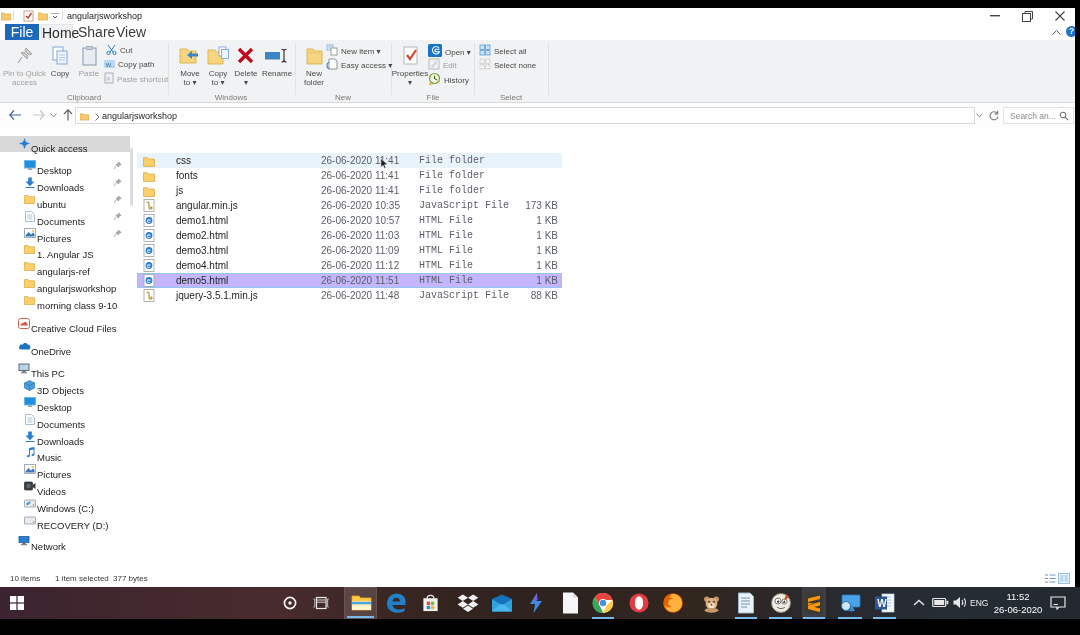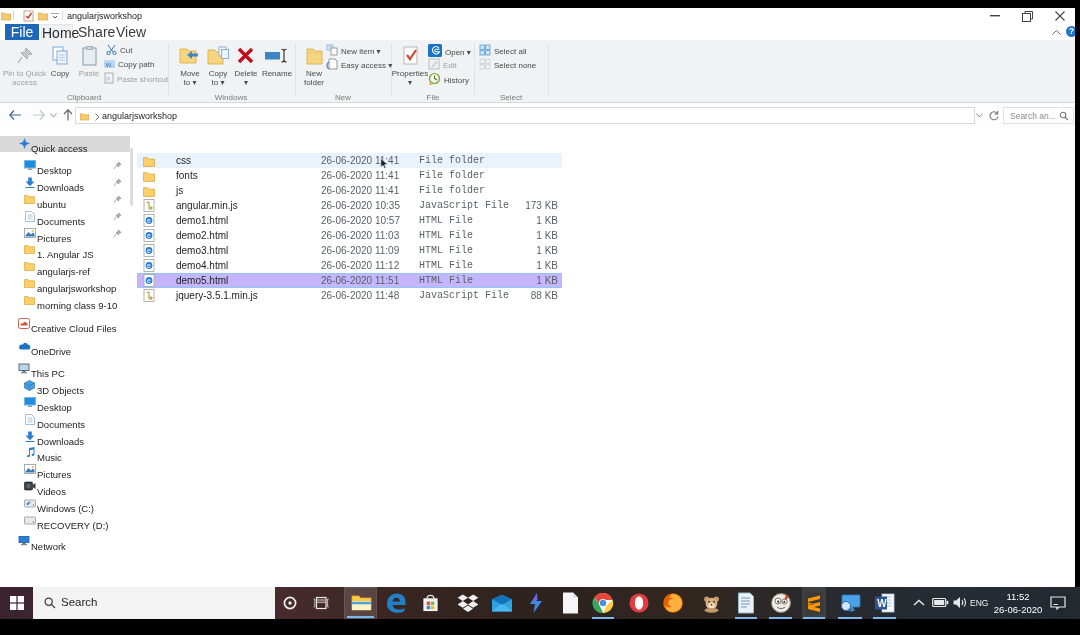--- a/index.html
+++ b/index.html
@@ -589,38 +589,47 @@
           </svg>
         <span class="nm">jquery-3.5.1.min.js</span>
           <span class="dt">26-06-2020 11:48</span>
           <span class="ty">JavaScript File</span>
           <span class="sz">88 KB</span>
       </div>
       <svg class="abs" style="left:247px;top:30px" width="9" height="13" viewBox="0 0 11 15">
           <path d="M1 0 L1 11 L3.8 8.6 L5.5 12.5 L7.3 11.7 L5.6 7.9 L9.2 7.6 Z" fill="#1b1f26" stroke="#fff" stroke-width="0.8"></path>
         </svg>
     </div>
+    <div id="statusbar">
+      <span class="abs" style="left:10px;top:4px;">10 items</span>
+      <span class="abs" style="left:55px;top:4px;">1 item selected</span>
+        <span class="abs" style="left:113px;top:4px;">377 bytes</span>
+      <svg class="abs" style="left:1044px;top:3px" width="12" height="11" viewBox="0 0 12 11">
+          <g stroke="#5b9bd5" stroke-width="1">
+            <path d="M1 2 h3 M1 5.5 h3 M1 9 h3" stroke="#888"></path>
+            <path d="M5.5 2 h6 M5.5 5.5 h6 M5.5 9 h6"></path>
+          </g>
+        </svg>
+      <svg class="abs" style="left:1058px;top:3px" width="12" height="11" viewBox="0 0 12 11">
+          <rect x="0.5" y="0.5" width="11" height="10" fill="#eaf3fb" stroke="#9abede"></rect>
+          <rect x="2" y="2" width="3.5" height="7" fill="#bcd8ef"></rect>
+          <rect x="6.5" y="2" width="3.5" height="7" fill="#bcd8ef"></rect>
+        </svg>
+    </div>
   </div>
 
   <div id="taskbar">
     <svg class="abs" style="left:10px;top:9px" width="14" height="14" viewBox="0 0 14 14">
         <g fill="#fff">
           <rect x="0" y="0" width="6.4" height="6.4"></rect>
           <rect x="7.6" y="0" width="6.4" height="6.4"></rect>
           <rect x="0" y="7.6" width="6.4" height="6.4"></rect>
           <rect x="7.6" y="7.6" width="6.4" height="6.4"></rect>
         </g>
       </svg>
-    <div id="tsearch">
-      <svg class="abs" style="left:11px;top:10px" width="12" height="12" viewBox="0 0 12 12">
-          <circle cx="4.7" cy="4.7" r="3.6" fill="none" stroke="#3b3b3b" stroke-width="1.2"></circle>
-          <path d="M7.4 7.4 L11 11" stroke="#3b3b3b" stroke-width="1.2"></path>
-        </svg>
-      <span class="abs" style="left:28px;top:9px;font-size:11.5px;color:#222;">Search</span>
-    </div>
     <svg class="abs" style="left:283px;top:9px" width="14" height="14" viewBox="0 0 14 14">
         <circle cx="7" cy="7" r="5.6" fill="none" stroke="#f2f2f2" stroke-width="1.7"></circle>
         <circle cx="7" cy="7" r="1.7" fill="#f2f2f2"></circle>
       </svg>
     <svg class="abs" style="left:313px;top:9px" width="16" height="14" viewBox="0 0 16 14">
         <rect x="3.5" y="1.5" width="9.5" height="11" fill="none" stroke="#e8e8e8" stroke-width="1.2"></rect>
         <path d="M4 4 H12.5 M4 6.2 H12.5" stroke="#e8e8e8" stroke-width="0.9"></path>
         <path d="M0.5 3 L1.8 3 L1.8 11 L0.5 11 M15.8 3 L14.6 3 L14.6 11 L15.8 11" stroke="#cfcfcf" stroke-width="0.9" fill="none"></path>
       </svg>
 

